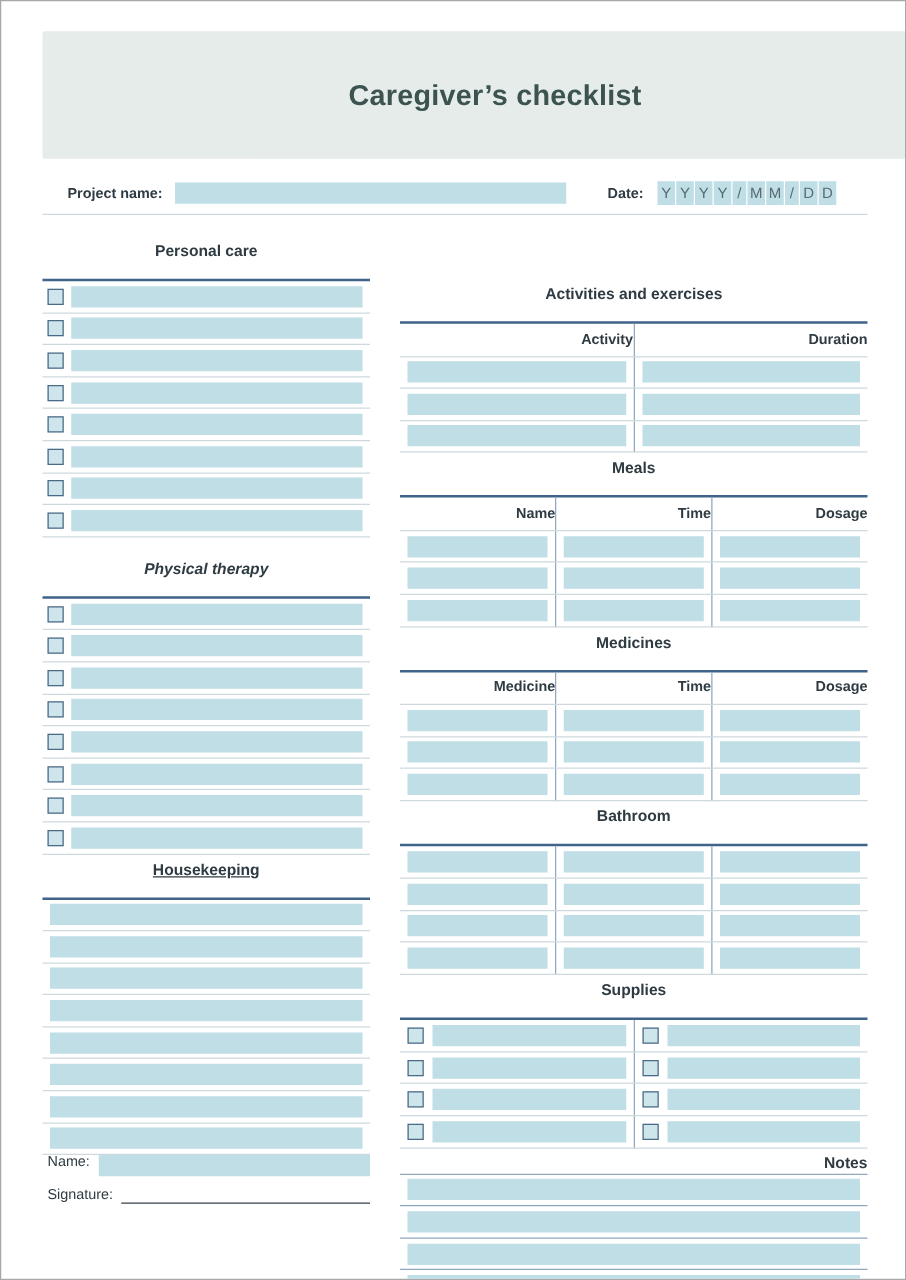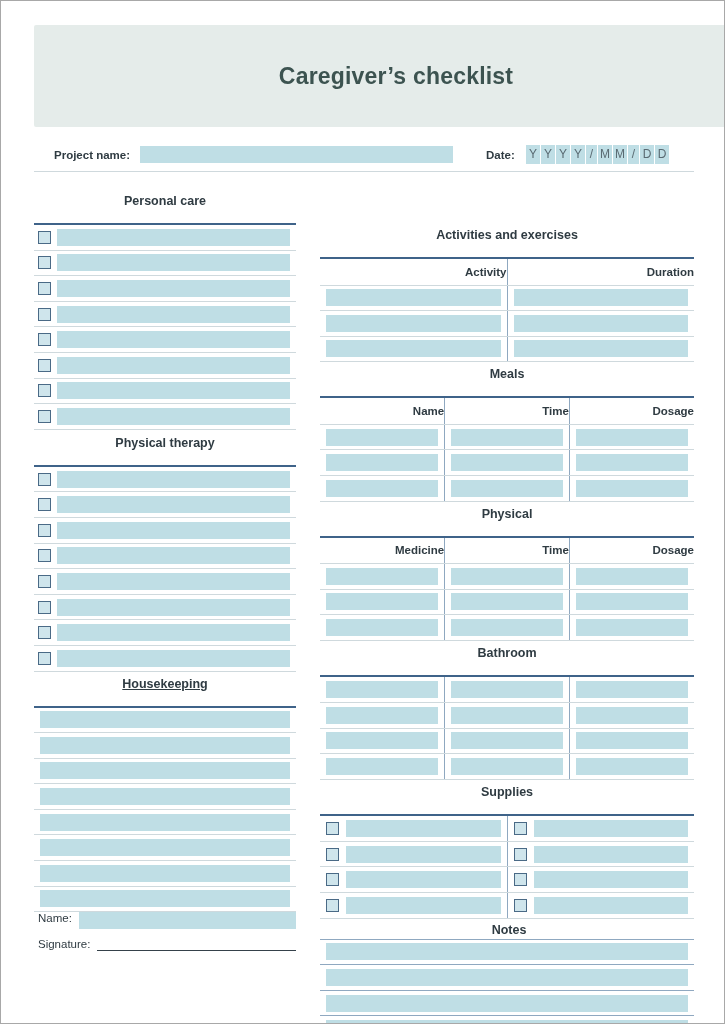--- a/index.html
+++ b/index.html
@@ -112,21 +112,21 @@
   .sec-head {
     text-align: center;
     font-size: 12.5px;
     font-weight: bold;
     color: #2f3b42;
     padding-bottom: 15px;
     border-bottom: 2.5px solid #3f6389;
     margin-bottom: 0;
   }
   .sec-head.left-align {
-    text-align: center;
+    text-align: right;
     border-bottom: none;
     padding: 4px 0 2px 4px;
     font-size: 12.5px;
   }
 
   
   .chk-row {
     display: flex;
     align-items: center;
     height: 25.6px;
@@ -296,21 +296,21 @@
         <div class="chk-row">
           <div class="chk-box"></div>
           <div class="chk-fill"></div>
         </div>
         <div class="chk-row">
           <div class="chk-box"></div>
           <div class="chk-fill"></div>
         </div>
       </div>
 
-    <div class="sec-head" style="margin-top:6px;">Physical therapy</div>
+    <div class="sec-head" style="margin-top:18px;font-style:italic;">Physical therapy</div>
     <div id="physical-therapy-list">
         <div class="chk-row">
           <div class="chk-box"></div>
           <div class="chk-fill"></div>
         </div>
         <div class="chk-row">
           <div class="chk-box"></div>
           <div class="chk-fill"></div>
         </div>
         <div class="chk-row">
@@ -454,21 +454,21 @@
             <td>
               <div class="cell-fill"></div>
             </td>
             <td>
               <div class="cell-fill"></div>
             </td>
           </tr>
         </tbody>
     </table>
 
-    <div class="sec-head" style="margin-top:5px;">Physical</div>
+    <div class="sec-head" style="margin-top:5px;">Medicines</div>
     <table class="tbl">
       <thead>
           <tr>
         <th>Medicine</th>
         <th>Time</th>
         <th>Dosage</th>
       </tr>
         </thead>
       <tbody id="medicines-body">
           <tr>

